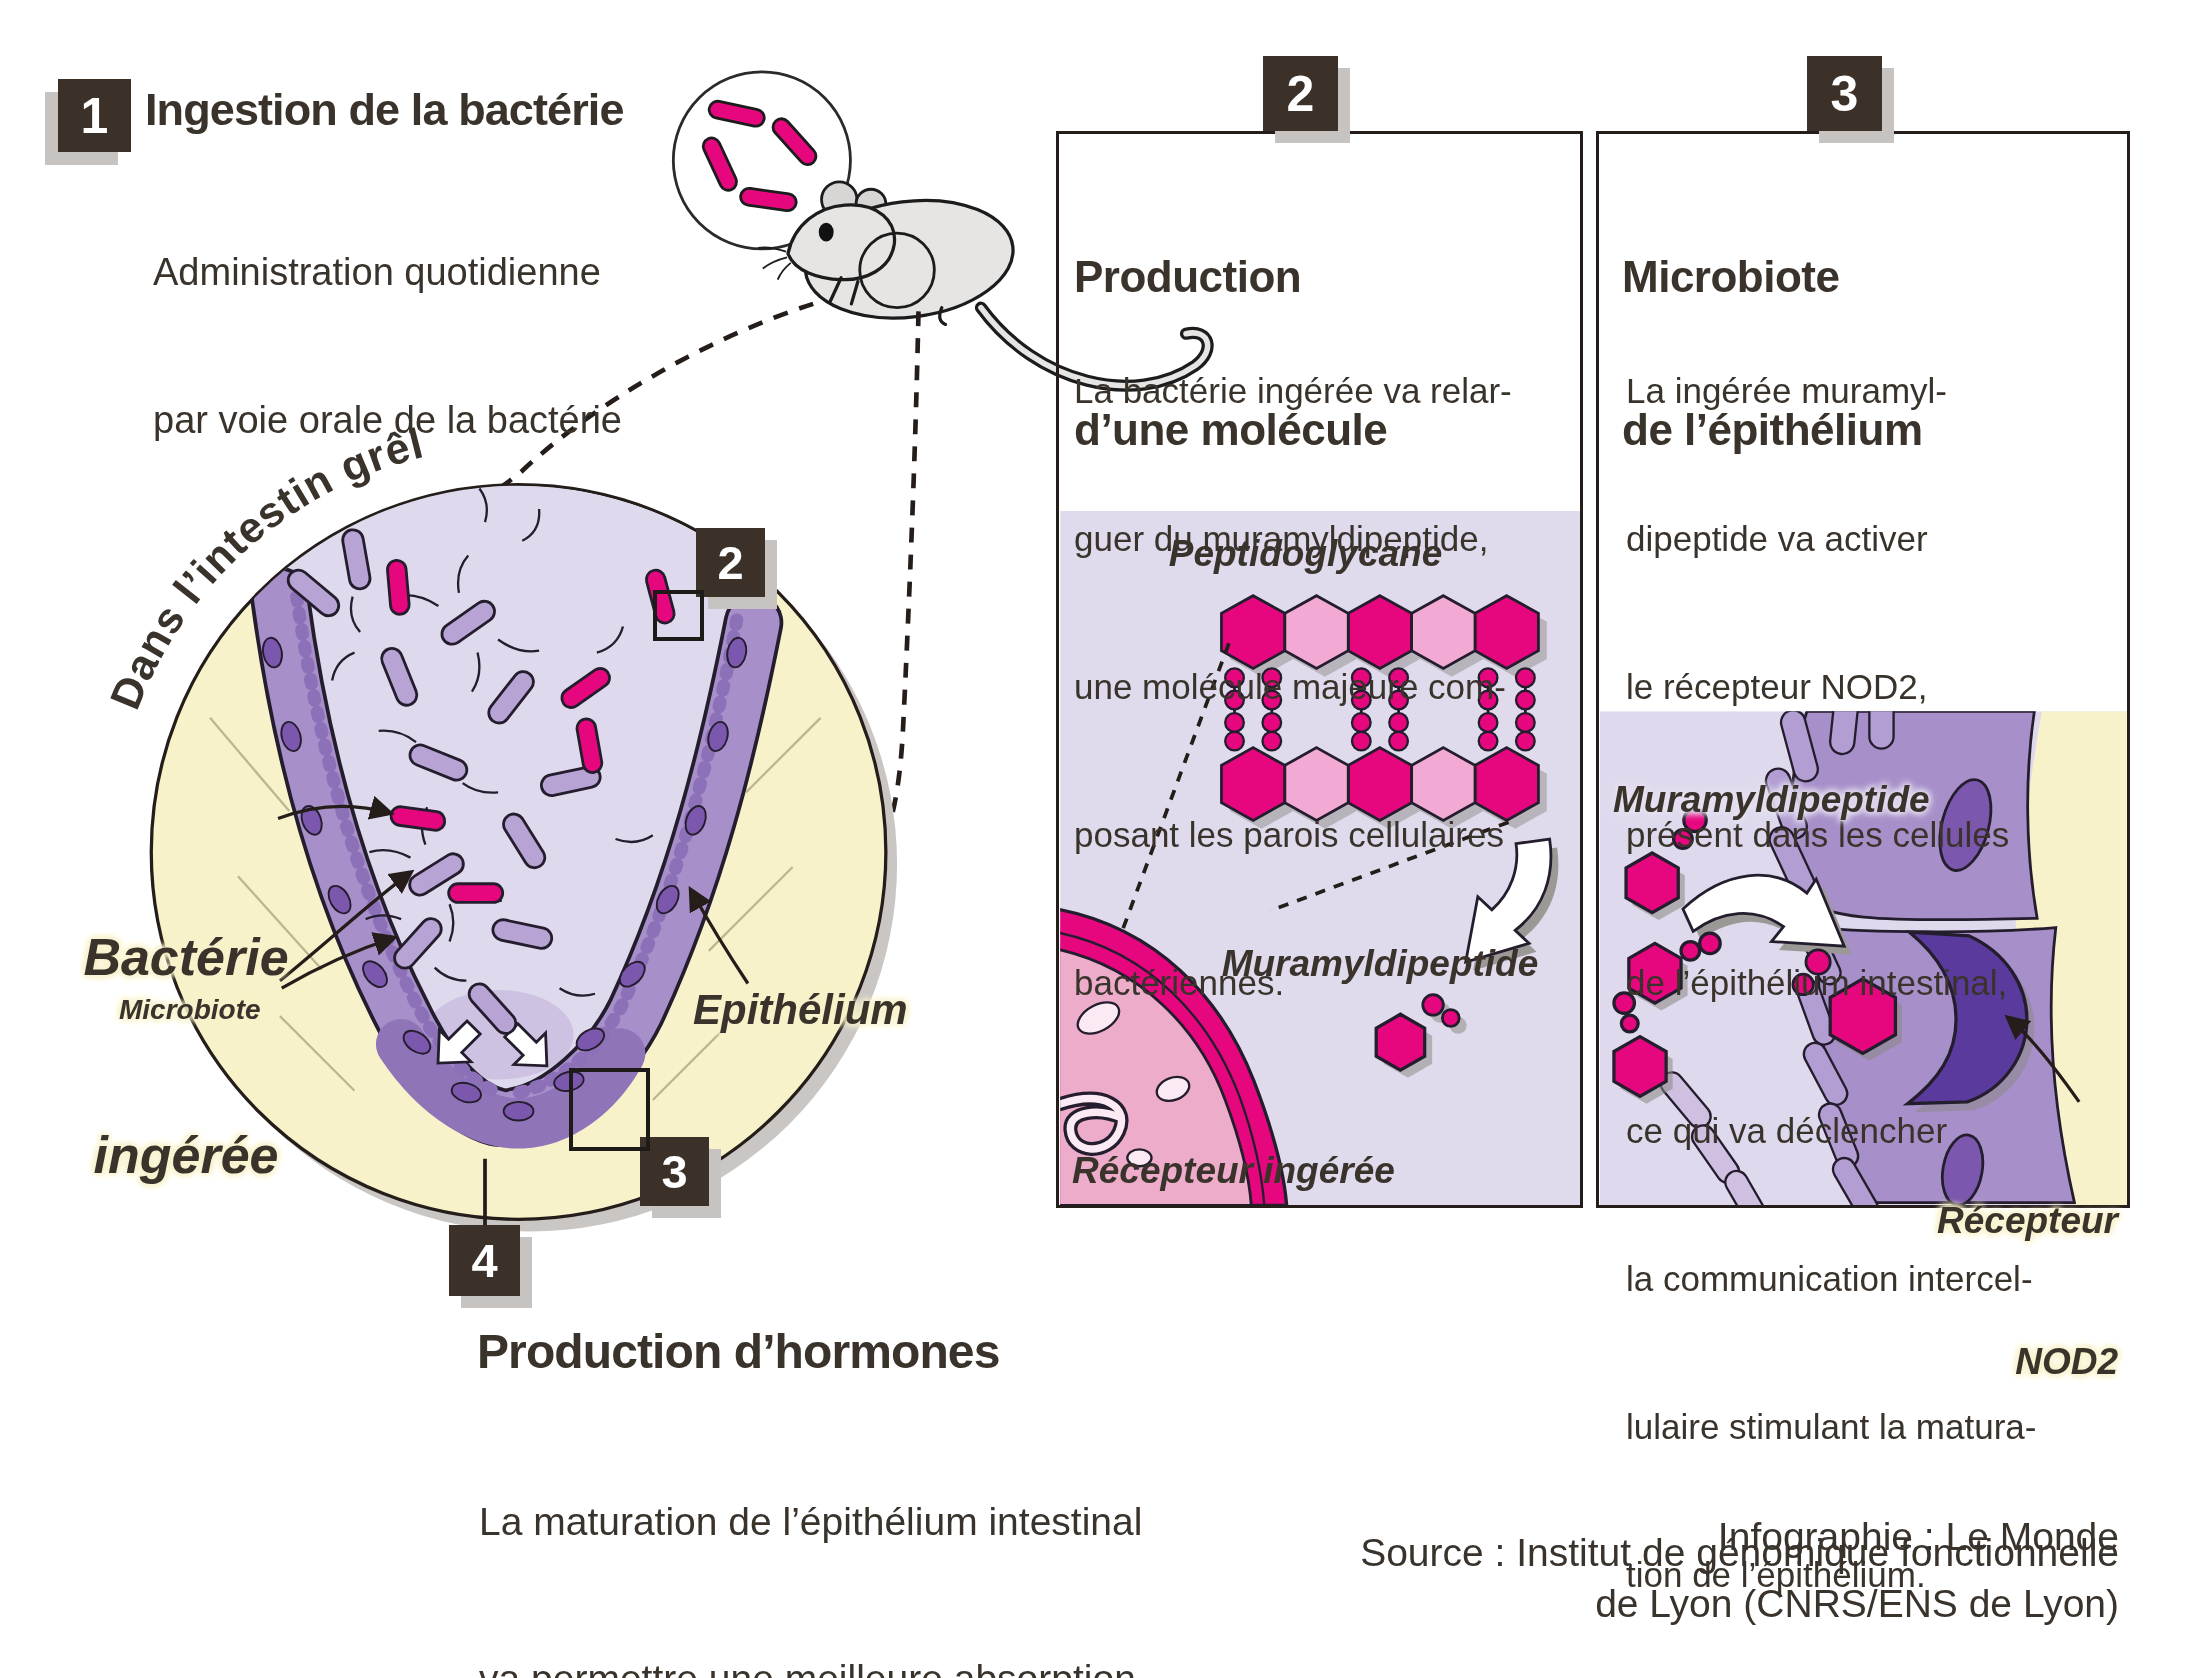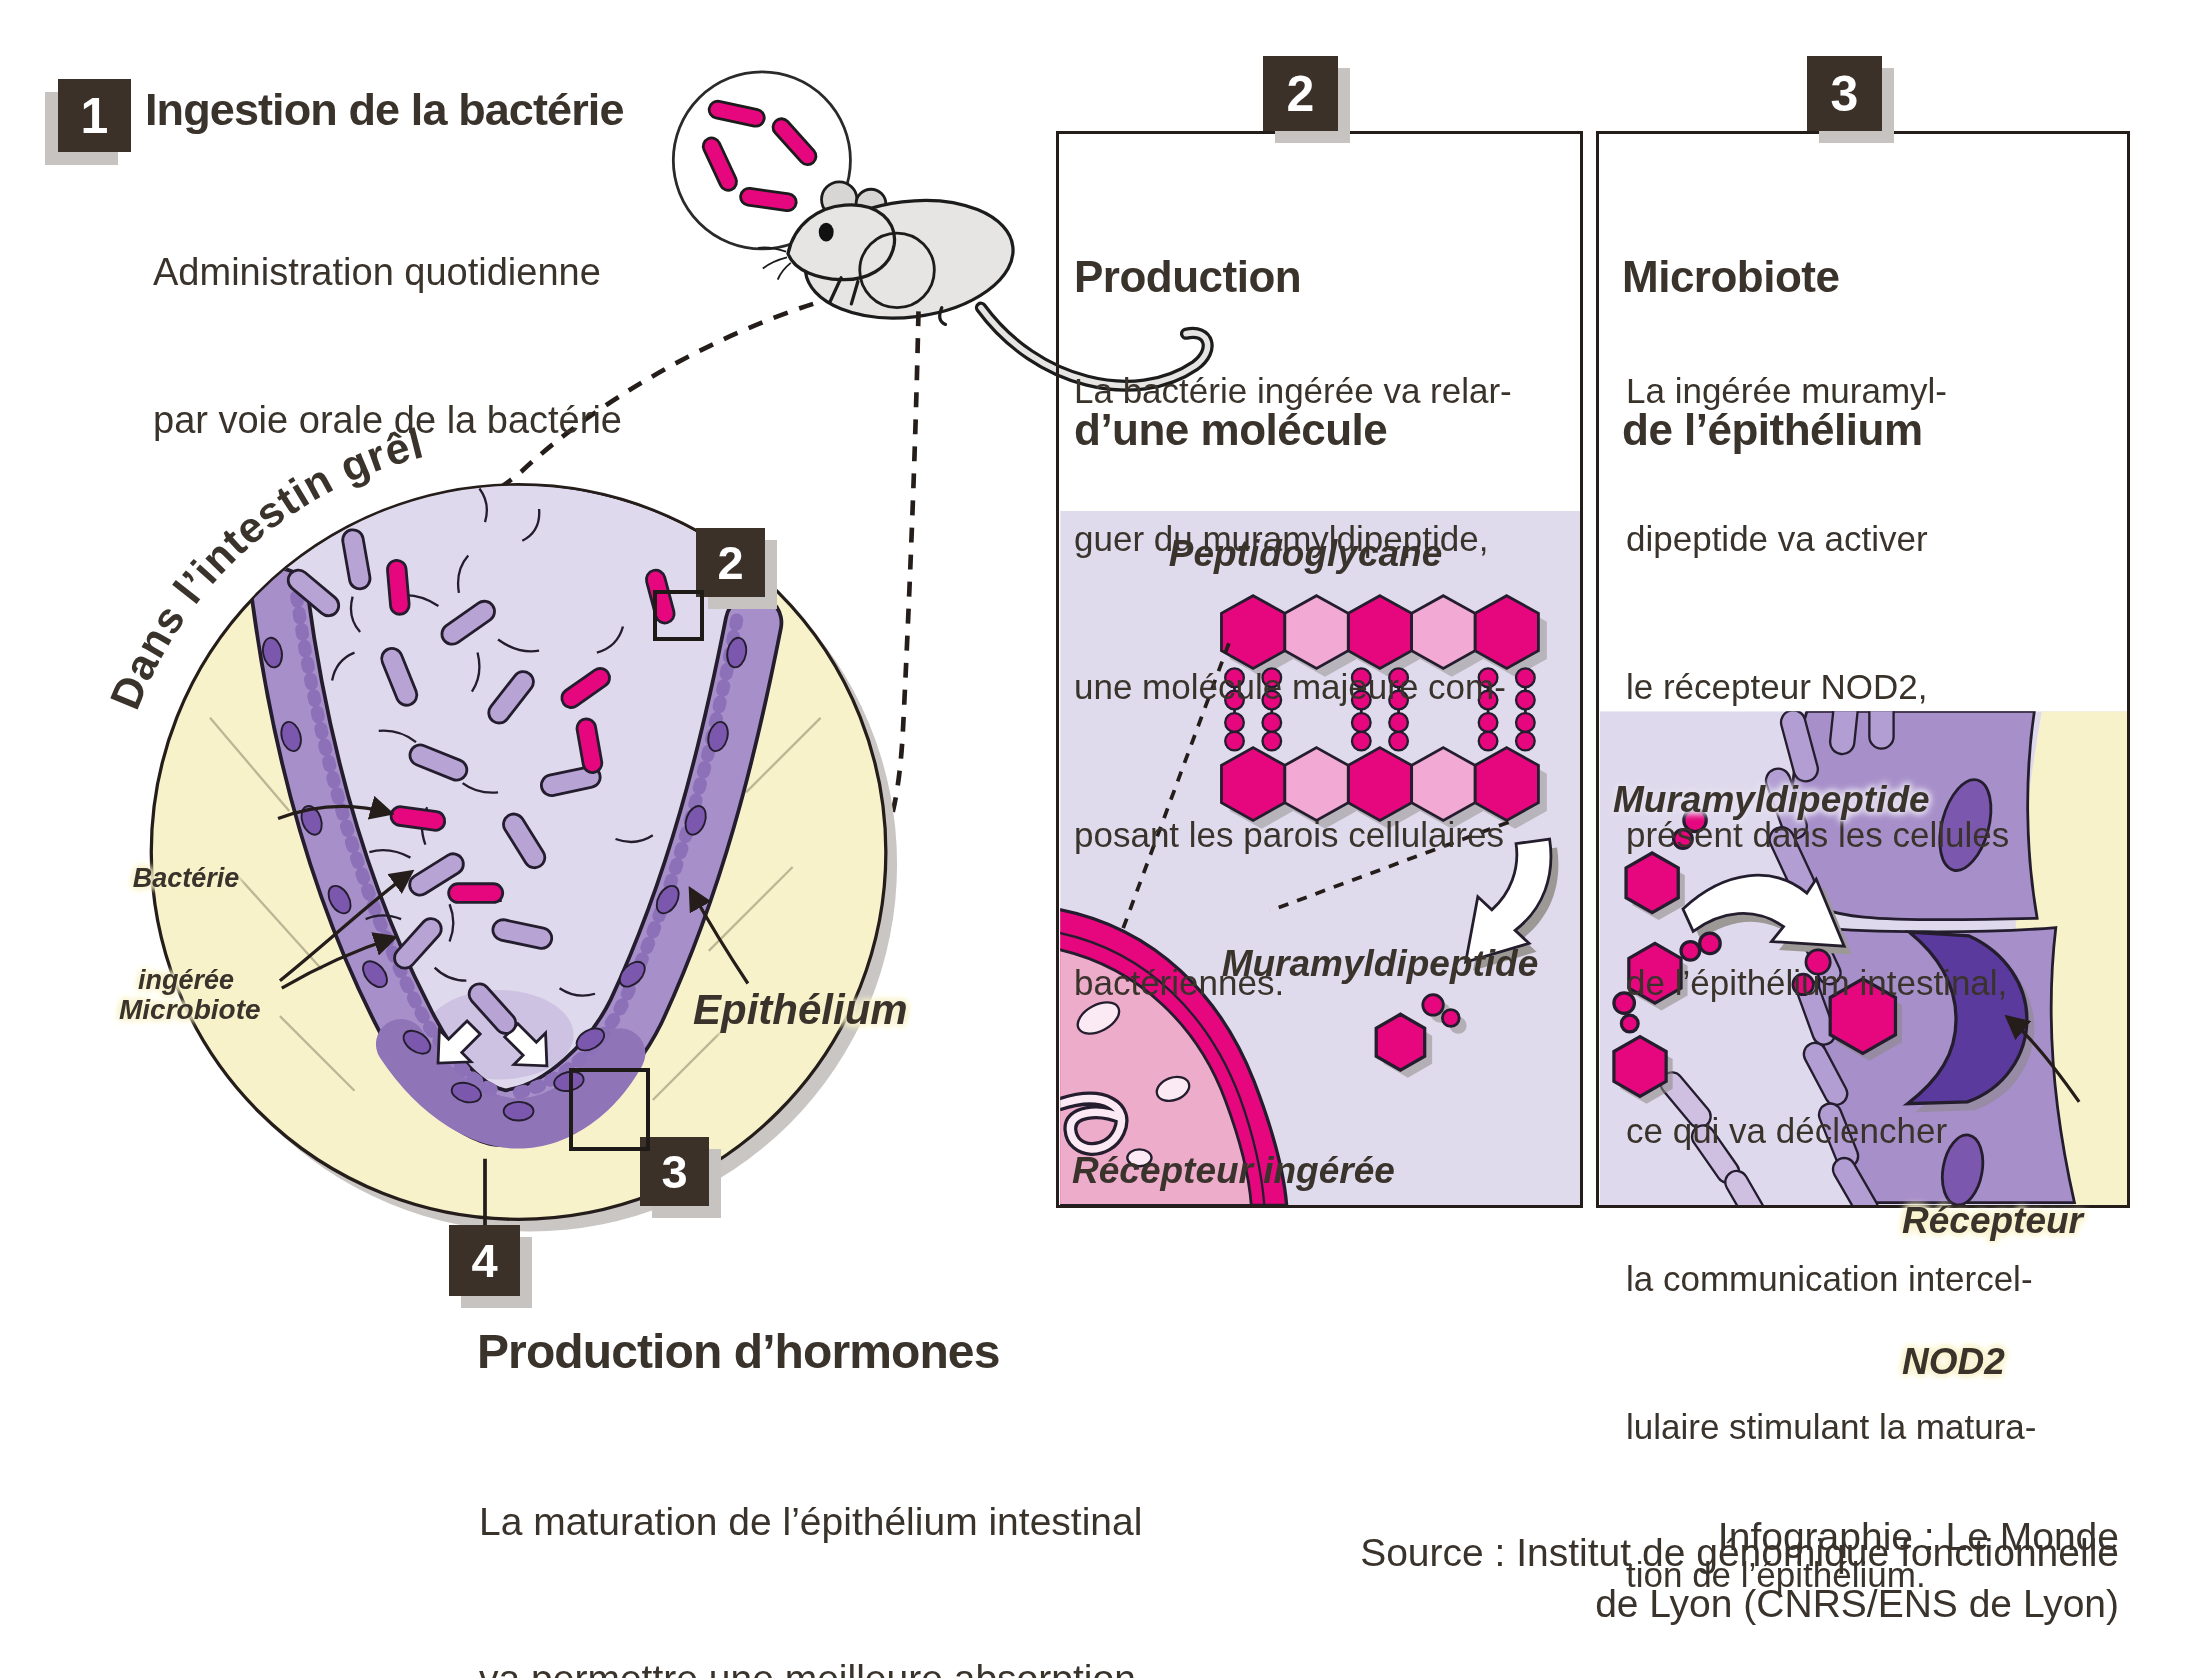--- a/index.html
+++ b/index.html
@@ -343,21 +343,21 @@
 <div class="tag" style="left:449px;top:1225px;width:71px;height:71px;font-size:47px;">4</div>
 <div class="sq" style="left:653px;top:590px;width:43px;height:43px;"></div>
 <div class="sq" style="left:569px;top:1068px;width:73px;height:75px;"></div>
 
 <div class="txt h1" style="left:145px;top:84px;">Ingestion de la bactérie</div>
 <div class="txt body1" style="left:153px;top:149px;">
   <div>Administration quotidienne</div>
   <div>par voie orale de la bactérie</div>
 </div>
 
-<div class="txt lbl halo" style="left:79px;top:792px;width:214px;text-align:center;font-size:27px;line-height:1.27;">
+<div class="txt lbl halo" style="left:79px;top:792px;width:214px;text-align:center;font-size:52px;line-height:1.27;">
   <div>Bactérie</div>
   <div>ingérée</div>
 </div>
 <div class="txt lbl halo" style="left:119px;top:994px;font-size:28px;">Microbiote</div>
 <div class="txt lbl halo" style="left:682px;top:986px;font-size:42px;margin-left:11px;">Epithélium</div>
 
 <div class="txt h2" style="left:1074px;top:149px;">
   <div>Production</div>
   <div>d’une molécule</div>
 </div>
@@ -381,21 +381,21 @@
   <div>dipeptide va activer</div>
   <div>le récepteur NOD2,</div>
   <div>présent dans les cellules</div>
   <div>de l’épithélium intestinal,</div>
   <div>ce qui va déclencher</div>
   <div>la communication intercel-</div>
   <div>lulaire stimulant la matura-</div>
   <div>tion de l’épithélium.</div>
 </div>
 <div class="txt lbl halow" style="left:1613px;top:779px;font-size:37px;">Muramyldipeptide</div>
-<div class="txt lbl halo" style="left:1902px;width:216px;top:1104px;font-size:37px;line-height:1.27;font-style:italic;">
+<div class="txt lbl halo" style="left:1902px;width:216px;text-align:right;top:1104px;font-size:37px;line-height:1.27;font-style:italic;">
   <div>Récepteur</div>
   <div>NOD2</div>
 </div>
 
 <div class="txt" style="left:477px;top:1324px;font-weight:700;font-size:48px;letter-spacing:-0.9px;">Production d’hormones</div>
 <div class="txt body4" style="left:479px;top:1391px;">
   <div>La maturation de l’épithélium intestinal</div>
   <div>va permettre une meilleure absorption</div>
   
   

